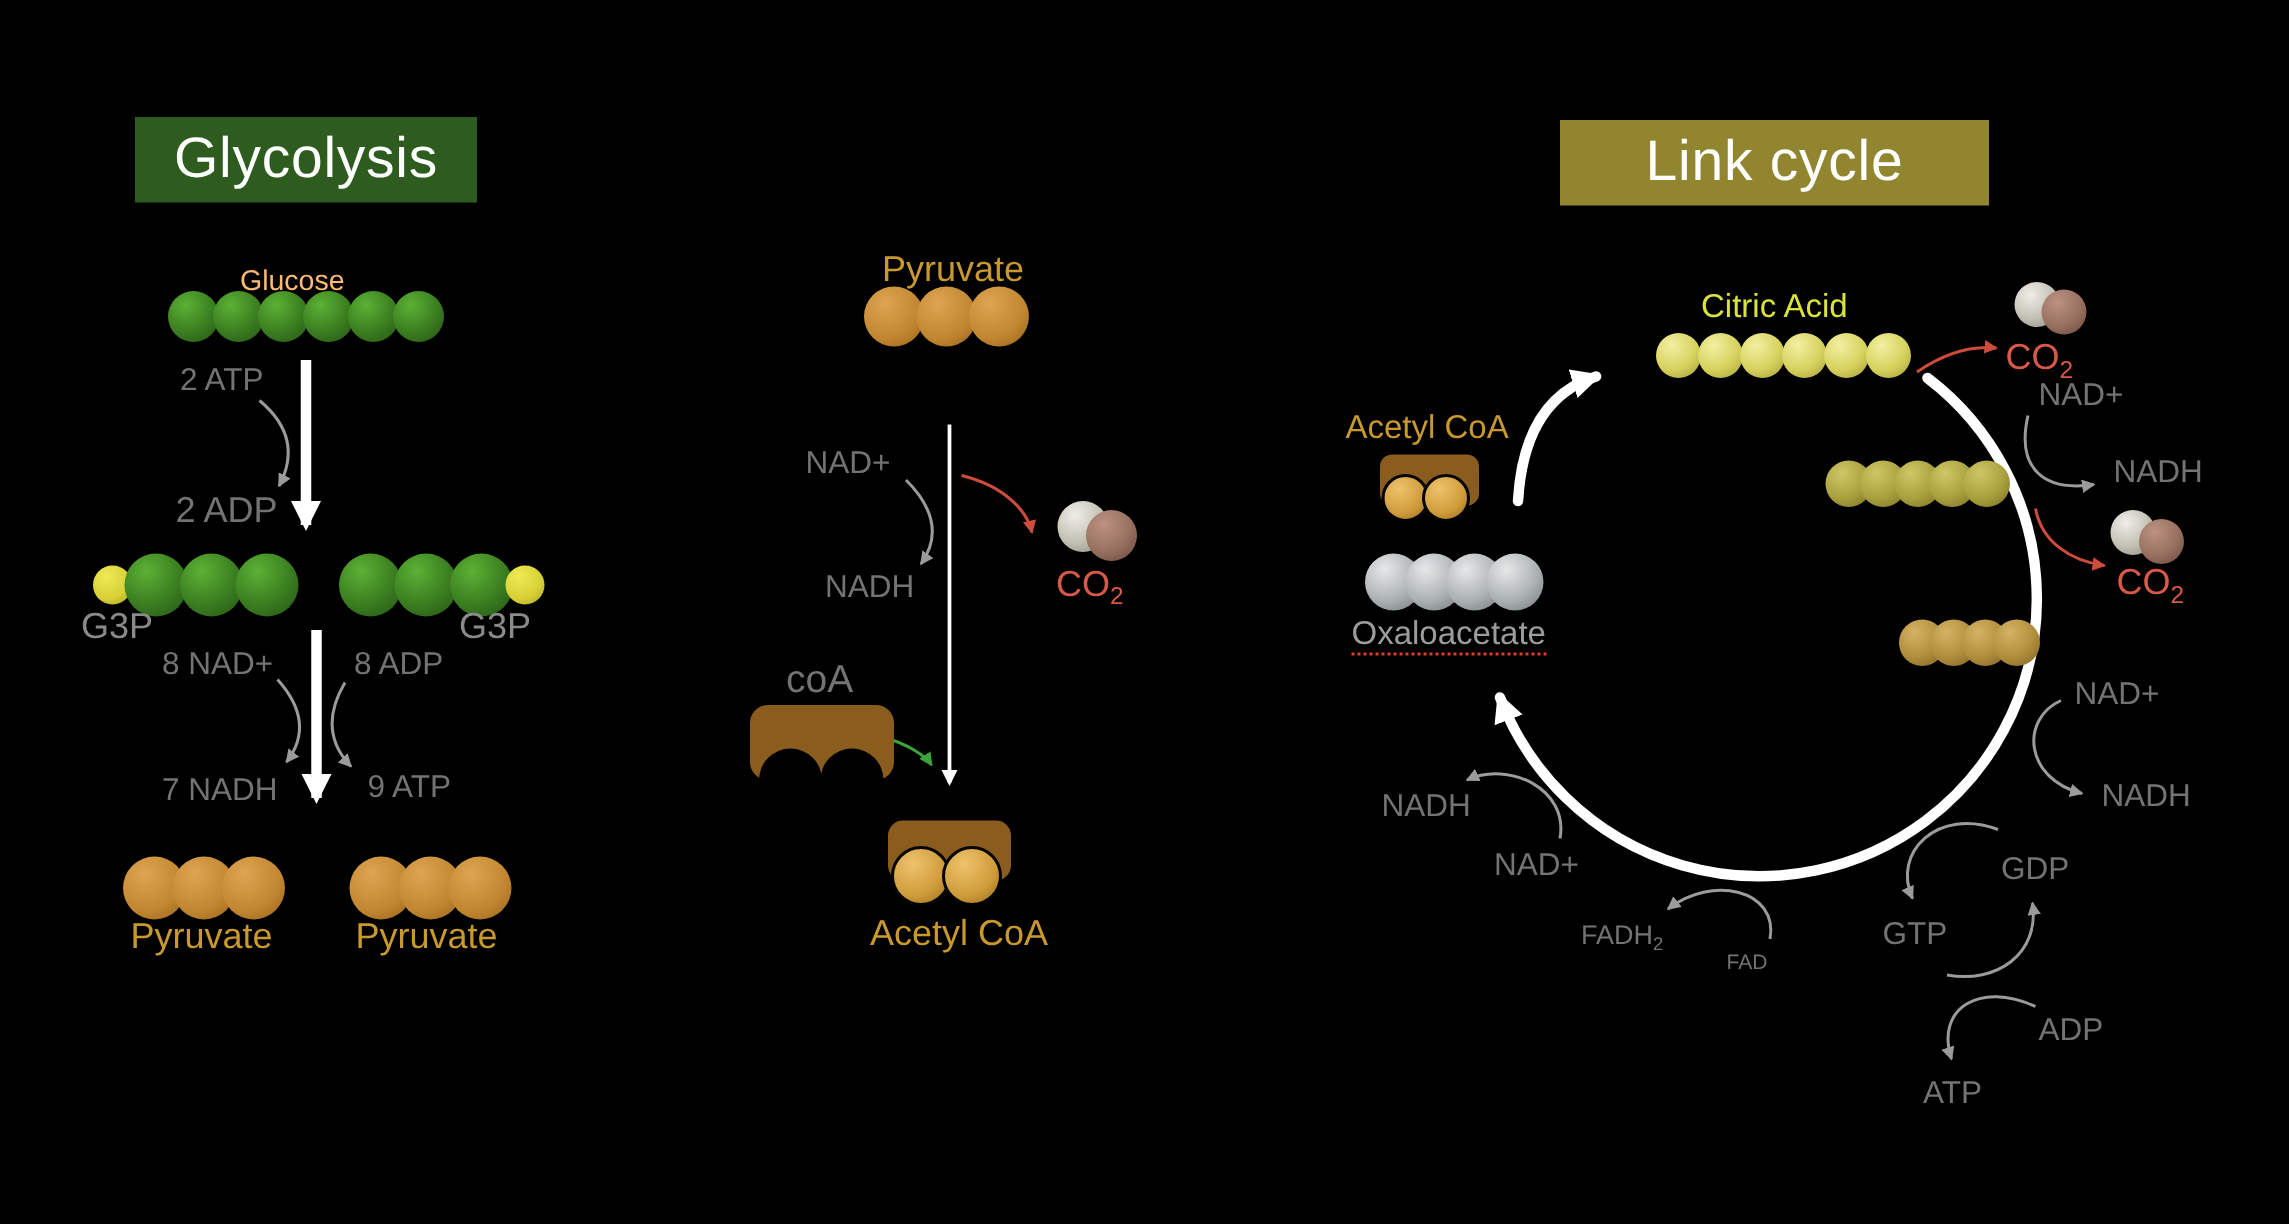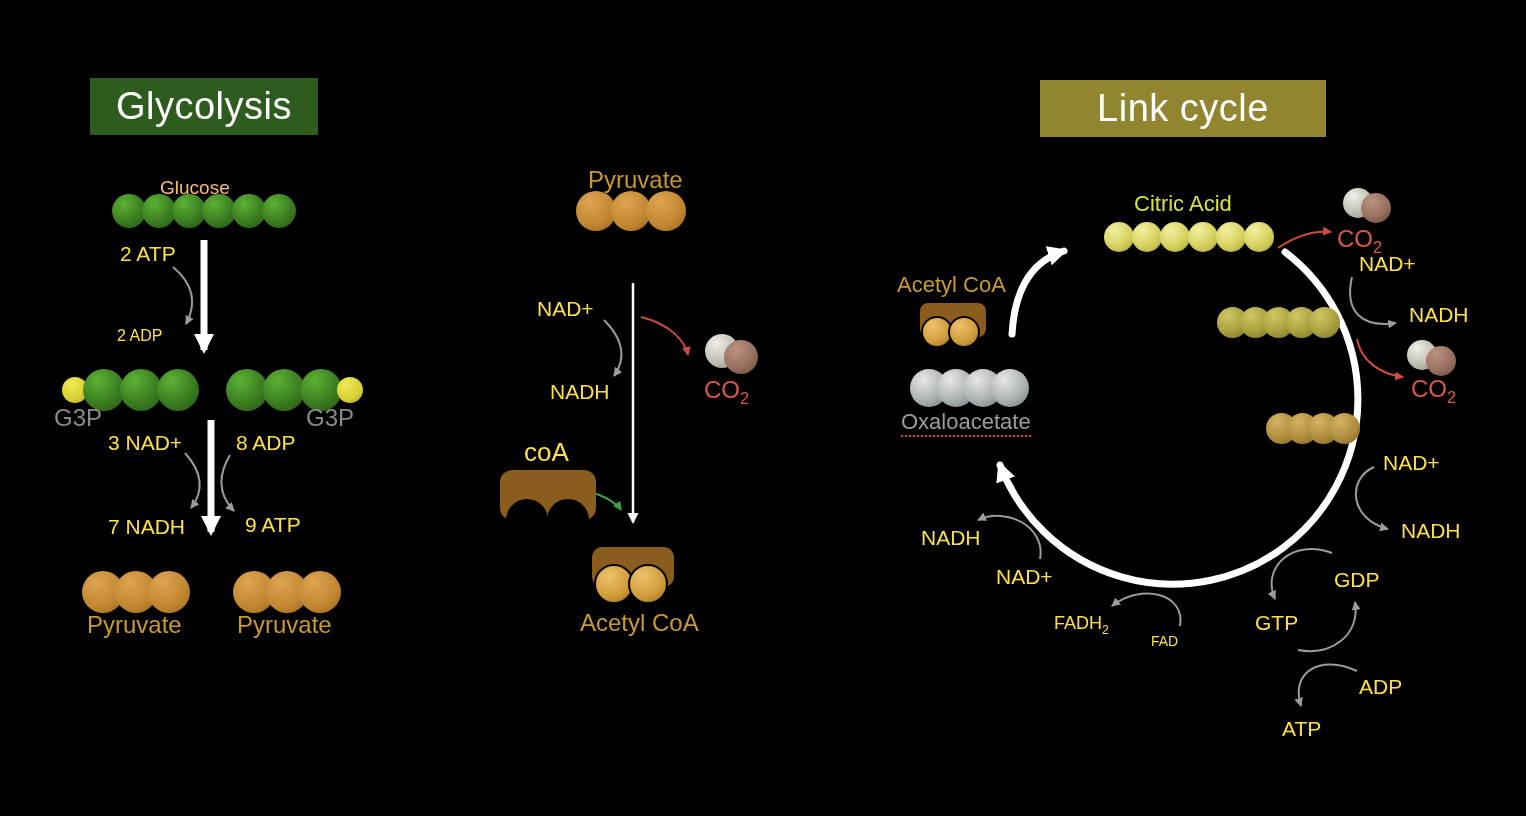--- a/index.html
+++ b/index.html
@@ -1,21 +1,21 @@
 <!DOCTYPE html>
 <html><head>
 <meta charset="utf-8">
 <style>
   html,body{margin:0;padding:0;background:#000;}
   .stage{position:relative;width:1526px;height:816px;background:#000;overflow:hidden;
          font-family:"Liberation Sans",sans-serif;}
   .arrows{position:absolute;left:0;top:0;z-index:1;}
   .hdr{position:absolute;display:flex;align-items:center;justify-content:center;
        color:#fff;font-size:38px;letter-spacing:0.5px;z-index:3;}
-  .lbl{position:absolute;color:#fde047;white-space:nowrap;z-index:4;line-height:1.15;}
+  .lbl{position:absolute;color:#737373;white-space:nowrap;z-index:4;line-height:1.15;}
   .lbl sub{font-size:0.68em;}
   .chain{position:absolute;display:flex;align-items:center;z-index:2;}
   .sph{border-radius:50%;flex:none;}
   .sph.green{background:radial-gradient(circle at 35% 28%, #5cb135, #3a7d20 55%, #245214);}
   .sph.yellow{background:radial-gradient(circle at 35% 28%, #f0ea55, #d6cf35 60%, #a89f22);}
   .sph.orange{background:radial-gradient(circle at 35% 28%, #dda452, #c1862f 60%, #935f1d);}
   .sph.citric{background:radial-gradient(circle at 35% 28%, #f2efa2, #d6d25e 55%, #a29b34);}
   .sph.olive{background:radial-gradient(circle at 35% 28%, #cfc765, #a89f3d 55%, #776f24);}
   .sph.goldolive{background:radial-gradient(circle at 35% 28%, #d6b264, #b08d3c 55%, #7c6126);}
   .sph.gray{background:radial-gradient(circle at 35% 28%, #e6e8e8, #adb2b3 55%, #70777a);}
@@ -88,38 +88,38 @@
   <div class="chain" style="left:112px;top:194px">
       <div class="sph green" style="height: 34px; width: 34px;"></div>
       <div class="sph green" style="height: 34px; width: 34px; margin-left: -4px;"></div>
       <div class="sph green" style="height: 34px; width: 34px; margin-left: -4px;"></div>
       <div class="sph green" style="height: 34px; width: 34px; margin-left: -4px;"></div>
       <div class="sph green" style="height: 34px; width: 34px; margin-left: -4px;"></div>
       <div class="sph green" style="height: 34px; width: 34px; margin-left: -4px;"></div>
     </div>
 
   <div class="lbl" style="left:120px;top:242px;font-size:21px">2 ATP</div>
-  <div class="lbl" style="left:117px;top:327px;font-size:16px">2 ADP</div>
+  <div class="lbl" style="left:117px;top:327px;font-size:24px">2 ADP</div>
 
   <div class="chain" style="left:62px;top:369px">
       <div class="sph yellow" style="height: 26px; width: 26px;"></div>
       <div class="sph green" style="height: 42px; width: 42px; margin-left: -5px;"></div>
       <div class="sph green" style="height: 42px; width: 42px; margin-left: -5px;"></div>
       <div class="sph green" style="height: 42px; width: 42px; margin-left: -5px;"></div>
     </div>
   <div class="chain" style="left:226px;top:369px">
       <div class="sph green" style="height: 42px; width: 42px;"></div>
       <div class="sph green" style="height: 42px; width: 42px; margin-left: -5px;"></div>
       <div class="sph green" style="height: 42px; width: 42px; margin-left: -5px;"></div>
       <div class="sph yellow" style="height: 26px; width: 26px; margin-left: -5px;"></div>
     </div>
   <div class="lbl" style="left: 54px; top: 404px; font-size: 24px; color: rgb(138, 138, 138);">G3P</div>
   <div class="lbl" style="left: 306px; top: 404px; font-size: 24px; color: rgb(138, 138, 138);">G3P</div>
 
-  <div class="lbl" style="left:108px;top:431px;font-size:21px">3 NAD+</div>
+  <div class="lbl" style="left:108px;top:431px;font-size:21px">8 NAD+</div>
   <div class="lbl" style="left:236px;top:431px;font-size:21px">8 ADP</div>
   <div class="lbl" style="left:108px;top:515px;font-size:21px">7 NADH</div>
   <div class="lbl" style="left:245px;top:513px;font-size:21px">9 ATP</div>
 
   <div class="chain" style="left:82px;top:571px">
       <div class="sph orange" style="height: 42px; width: 42px;"></div>
       <div class="sph orange" style="height: 42px; width: 42px; margin-left: -9px;"></div>
       <div class="sph orange" style="height: 42px; width: 42px; margin-left: -9px;"></div>
     </div>
   <div class="chain" style="left:233px;top:571px">

